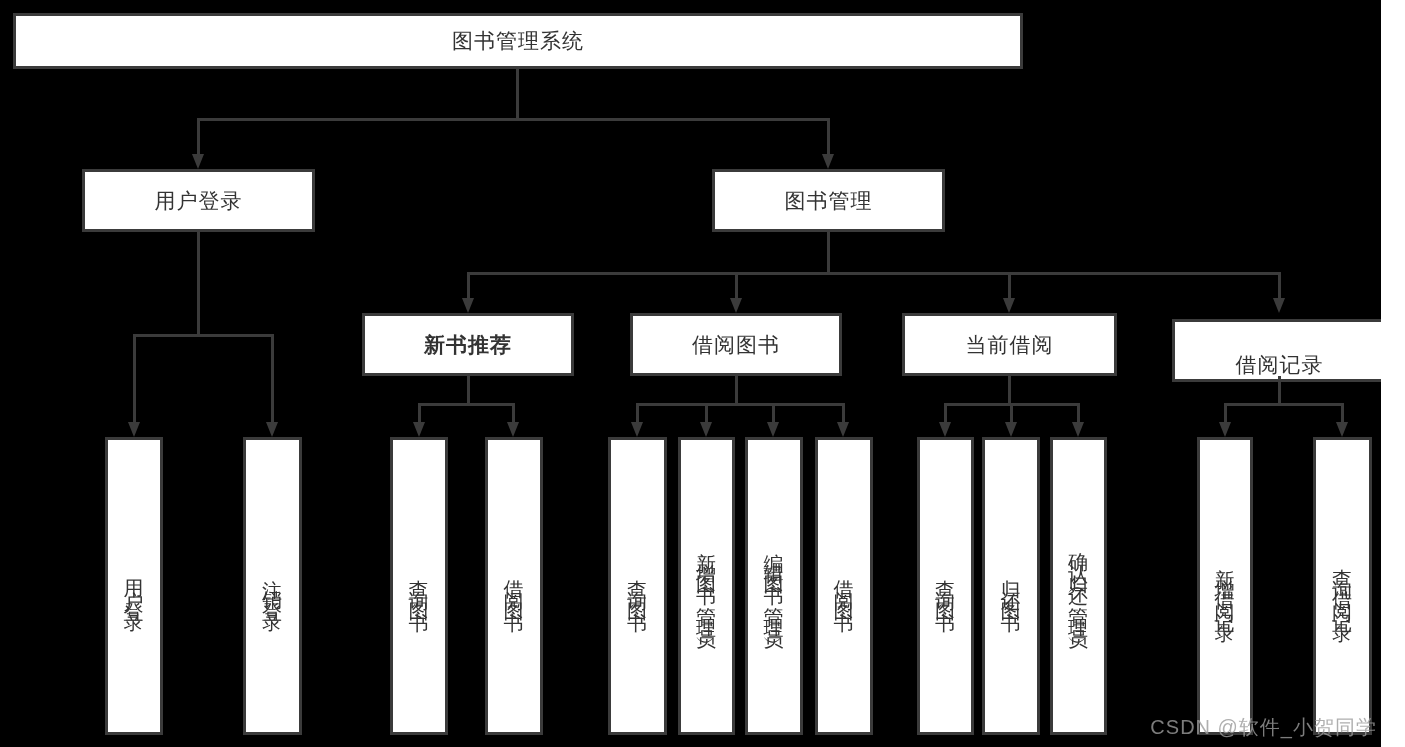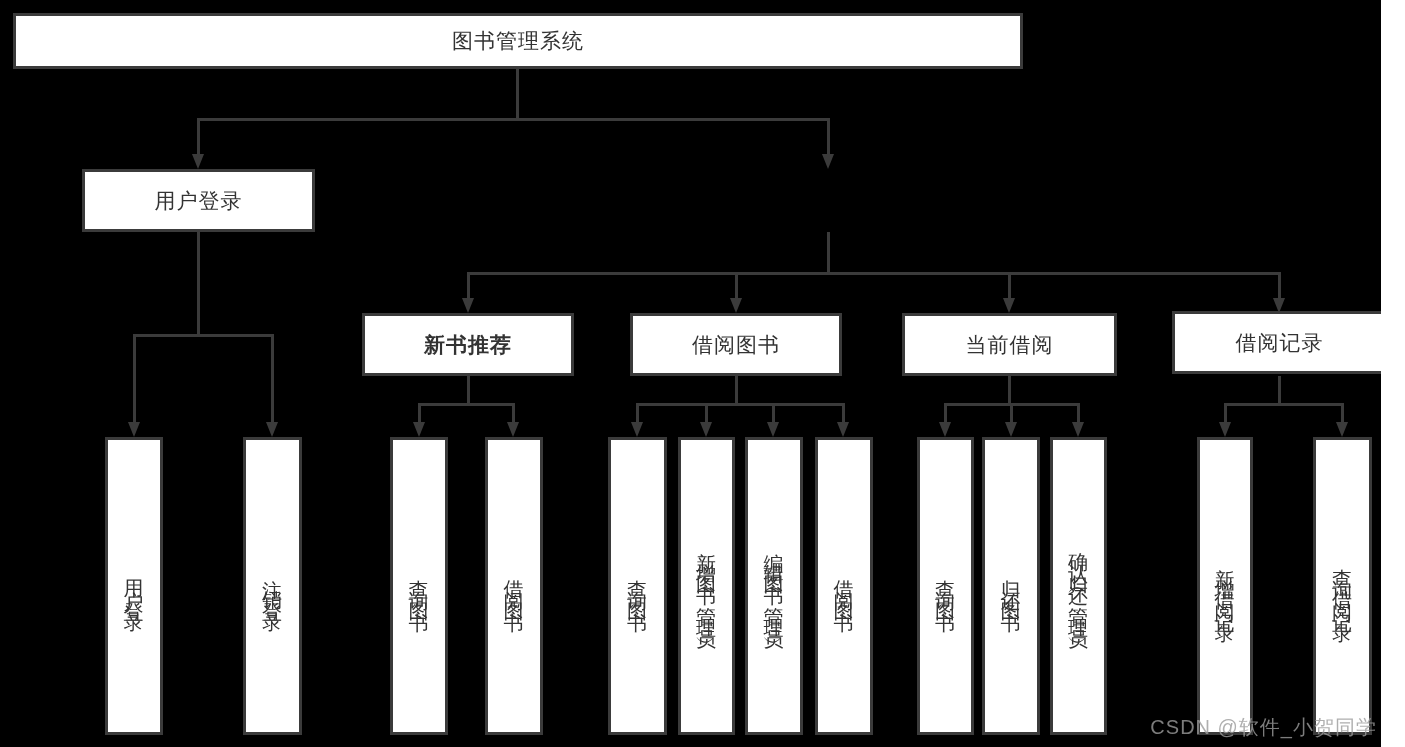--- a/index.html
+++ b/index.html
@@ -88,20 +88,23 @@
 
   <div class="vline" style="left:516px; top:69px; height:51px;"></div>
   <div class="hline" style="left:197px; top:118px; width:633px;"></div>
   <div class="vline" style="left:197px; top:118px; height:39px;"></div>
   <div class="arrow" style="left:192px; top:154px;"></div>
   <div class="vline" style="left:827px; top:118px; height:39px;"></div>
   <div class="arrow" style="left:822px; top:154px;"></div>
 
   <div class="node" style="left:82px; top:169px; width:233px; height:63px;">
     <span>用户登录</span>
+  </div>
+  <div class="node" style="left:712px; top:169px; width:233px; height:63px;">
+    <span>图书管理</span>
   </div>
 
   <div class="vline" style="left:197px; top:232px; height:105px;"></div>
   <div class="hline" style="left:133px; top:334px; width:141px;"></div>
   <div class="vline" style="left:133px; top:334px; height:92px;"></div>
   <div class="arrow" style="left:128px; top:422px;"></div>
   <div class="vline" style="left:271px; top:334px; height:92px;"></div>
   <div class="arrow" style="left:266px; top:422px;"></div>
 
   <div class="vline" style="left:827px; top:232px; height:43px;"></div>
@@ -117,21 +120,21 @@
 
   <div class="node" style="left:362px; top:313px; width:212px; height:63px;font-weight:bold;">
     <span>新书推荐</span>
   </div>
   <div class="node" style="left:630px; top:313px; width:212px; height:63px;">
     <span>借阅图书</span>
   </div>
   <div class="node" style="left:902px; top:313px; width:215px; height:63px;justify-content:center;">
     <span>当前借阅</span>
   </div>
-  <div class="node" style="left:1172px; top:311px; width:215px; height:63px;">
+  <div class="node" style="left:1172px; top:319px; width:215px; height:63px;align-items:flex-end;">
     <span>借阅记录</span>
   </div>
 
   <div class="vline" style="left:467px; top:376px; height:30px;"></div>
   <div class="hline" style="left:418px; top:403px; width:97px;"></div>
   <div class="vline" style="left:418px; top:403px; height:22px;"></div>
   <div class="arrow" style="left:413px; top:422px;"></div>
   <div class="vline" style="left:512px; top:403px; height:22px;"></div>
   <div class="arrow" style="left:507px; top:422px;"></div>
 

